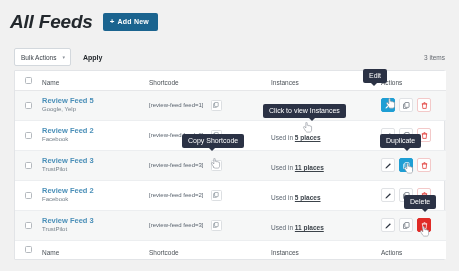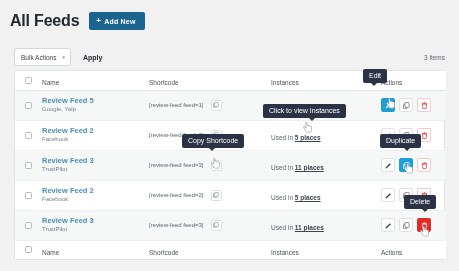--- a/index.html
+++ b/index.html
@@ -26,25 +26,26 @@
   
   .page-header {
     position: absolute;
     left: 10px;
     top: 12px;
     display: flex;
     align-items: center;
     gap: 10px;
   }
   .page-title {
-    font-size: 16px;
+    font-size: 19px;
     font-weight: bold;
     color: #23282d;
     letter-spacing: -0.2px;
     line-height: 1;
+    font-style: italic;
   }
   .add-new-btn {
     background: #1b648f;
     color: #ffffff;
     font-size: 7px;
     font-weight: bold;
     padding: 5px 9px 5px 7px;
     border-radius: 2px;
     display: flex;
     align-items: center;

